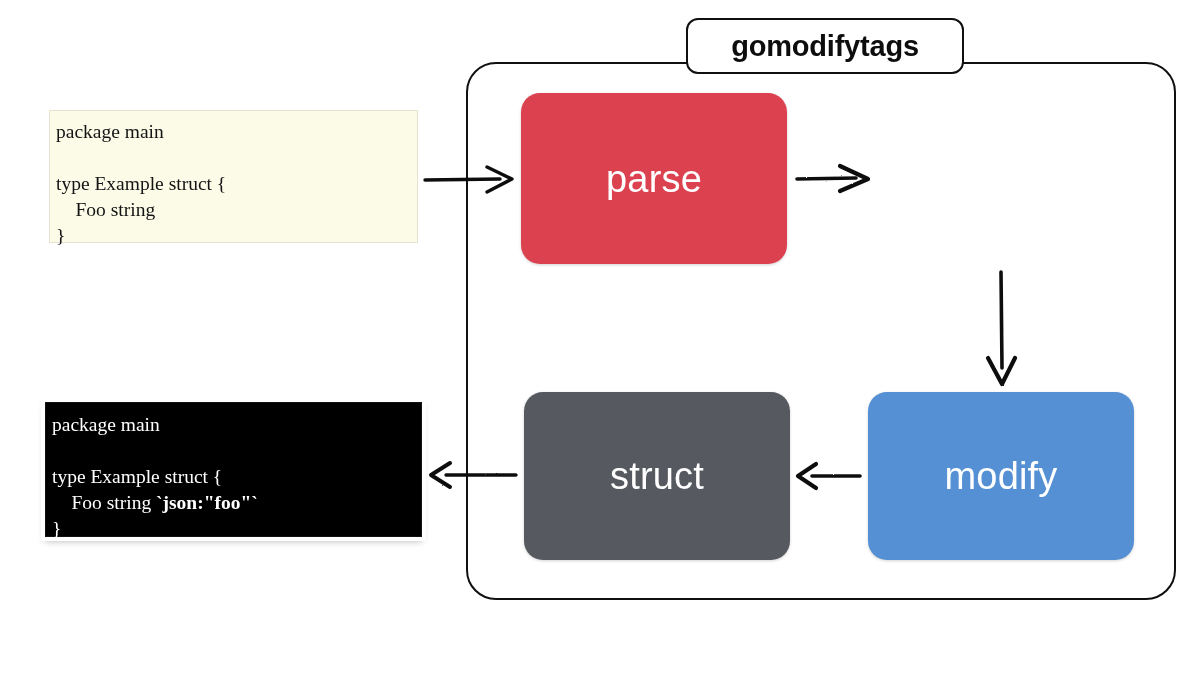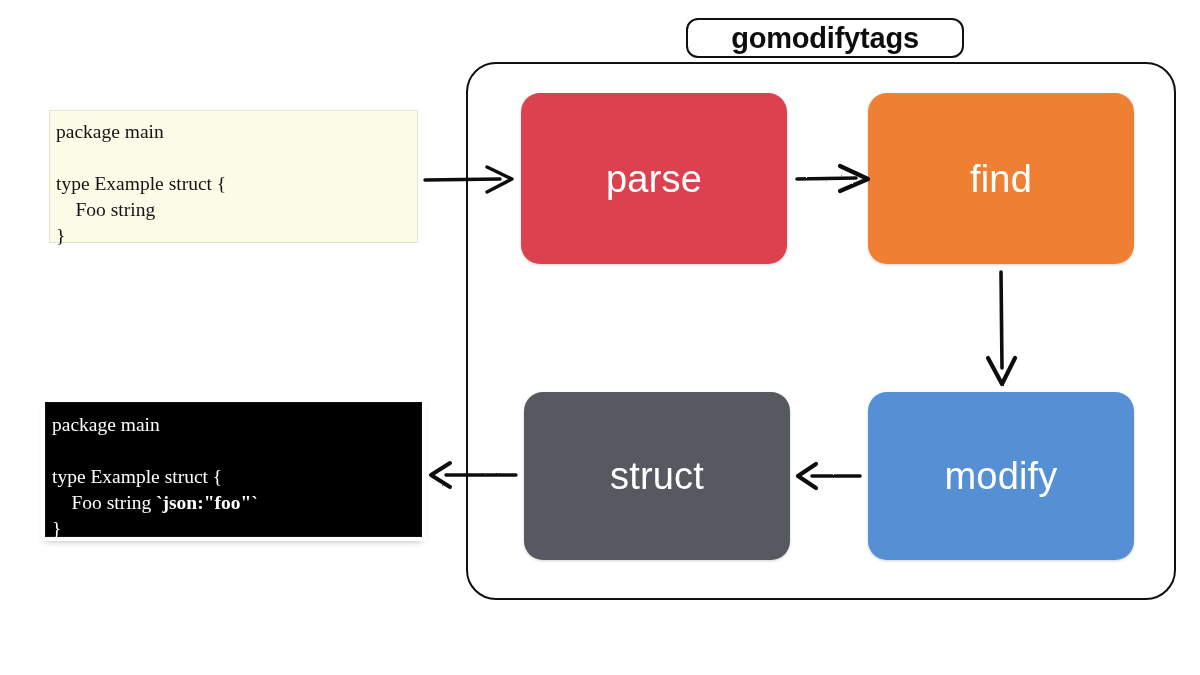--- a/index.html
+++ b/index.html
@@ -33,21 +33,21 @@
     background: transparent;
     box-sizing: border-box;
   }
 
   
   .title-badge {
     position: absolute;
     left: 686px;
     top: 18px;
     width: 278px;
-    height: 40px;
+    height: 56px;
     border: 2.5px solid #101010;
     border-radius: 12px;
     background: #ffffff;
     box-sizing: border-box;
     display: flex;
     align-items: center;
     justify-content: center;
     z-index: 20;
   }
   .title-badge .title-text {
@@ -132,23 +132,20 @@
   <div class="pipeline-container"></div>
 
   <div class="title-badge">
     <span class="title-text">gomodifytags</span>
   </div>
 
   <div class="stage" id="stage-parse">
     <span class="stage-label">parse</span>
   </div>
 
-  <div class="stage" id="stage-find">
-    <span class="stage-label">find</span>
-  </div>
 
   <div class="stage" id="stage-modify">
     <span class="stage-label">modify</span>
   </div>
 
   <div class="stage" id="stage-format">
     <span class="stage-label">struct</span>
   </div>
 
   <div class="code-block" id="code-input"><span>package main

